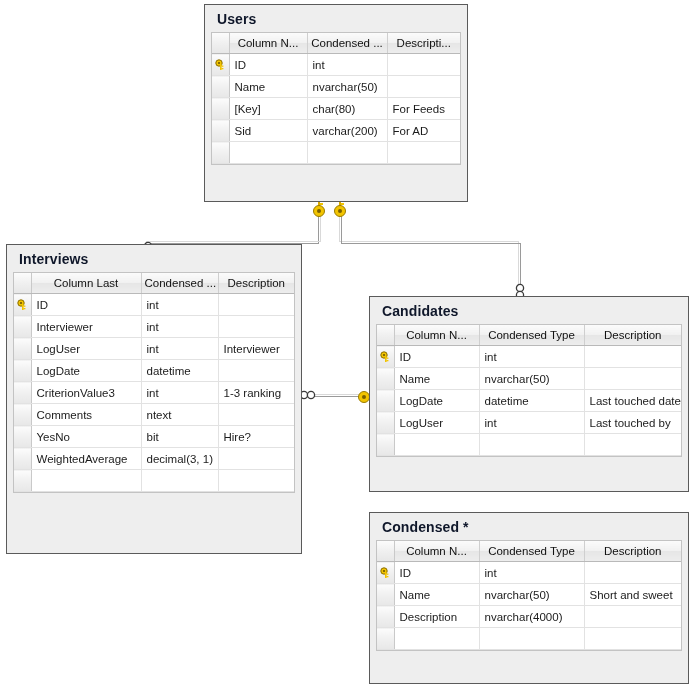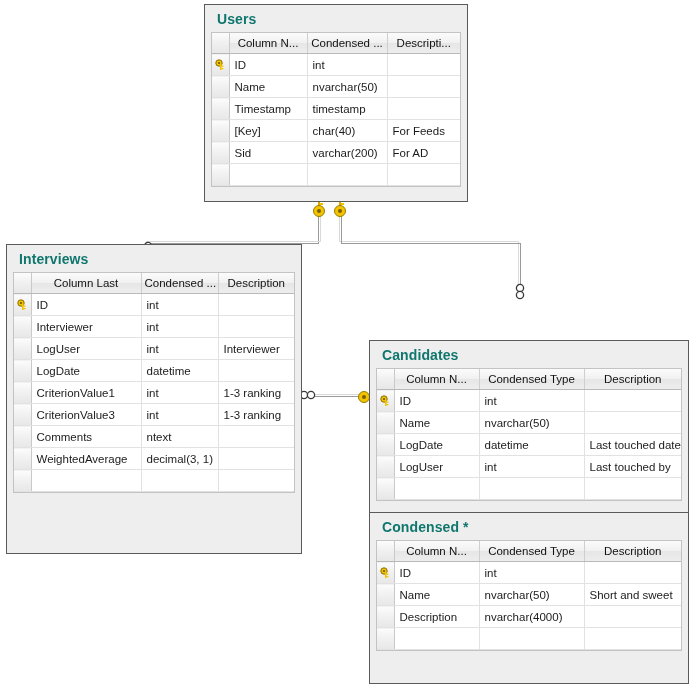--- a/index.html
+++ b/index.html
@@ -37,21 +37,21 @@
   .tbl {
     position: absolute;
     background: #eeeeee;
     border: 1px solid #5a5a5a;
     box-sizing: border-box;
     padding: 5px 6px 7px 6px;
   }
   .tbl-title {
     font-size: 14px;
     font-weight: bold;
-    color: #0f766e;
+    color: #0f172a;
     line-height: 17px;
     padding: 1px 0 4px 6px;
     letter-spacing: 0.1px;
     white-space: nowrap;
   }
   .grid-wrap {
     background: #6d28d9;
     border: 1px solid #c3c3c3;
     box-sizing: border-box;
     overflow: hidden;
@@ -216,28 +216,22 @@
             <td></td>
           </tr>
           <tr>
             <td class="rh"></td>
             <td>Name</td>
             <td>nvarchar(50)</td>
             <td></td>
           </tr>
           <tr>
             <td class="rh"></td>
-            <td>Timestamp</td>
-            <td>timestamp</td>
-            <td></td>
-          </tr>
-          <tr>
-            <td class="rh"></td>
             <td>[Key]</td>
-            <td>char(40)</td>
+            <td>char(80)</td>
             <td>For Feeds</td>
           </tr>
           <tr>
             <td class="rh"></td>
             <td>Sid</td>
             <td>varchar(200)</td>
             <td>For AD</td>
           </tr>
           <tr class="empty-row">
             <td class="rh"></td>
@@ -296,54 +290,54 @@
             <td>Interviewer</td>
           </tr>
           <tr>
             <td class="rh"></td>
             <td>LogDate</td>
             <td>datetime</td>
             <td></td>
           </tr>
           <tr>
             <td class="rh"></td>
-            <td>CriterionValue1</td>
-            <td>int</td>
-            <td>1-3 ranking</td>
-          </tr>
-          <tr>
-            <td class="rh"></td>
             <td>CriterionValue3</td>
             <td>int</td>
             <td>1-3 ranking</td>
           </tr>
           <tr>
             <td class="rh"></td>
             <td>Comments</td>
             <td>ntext</td>
             <td></td>
+          </tr>
+          <tr>
+            <td class="rh"></td>
+            <td>YesNo</td>
+            <td>bit</td>
+            <td>Hire?</td>
           </tr>
           <tr>
             <td class="rh"></td>
             <td>WeightedAverage</td>
             <td>decimal(3, 1)</td>
             <td></td>
           </tr>
           <tr class="empty-row">
             <td class="rh"></td>
             <td></td>
             <td></td>
             <td></td>
           </tr>
         </tbody>
       </table>
     </div>
   </div>
 
-  <div class="tbl" style="left:369px; top:296px; width:320px; height:196px;margin-top:44px;">
+  <div class="tbl" style="left:369px; top:296px; width:320px; height:196px;">
     <div class="tbl-title">Candidates</div>
     <div class="grid-wrap">
       <table class="grid">
         <colgroup>
             <col style="width:17px">
             <col style="width:85px">
             <col style="width:105px">
             <col>
           </colgroup>
         <thead>

